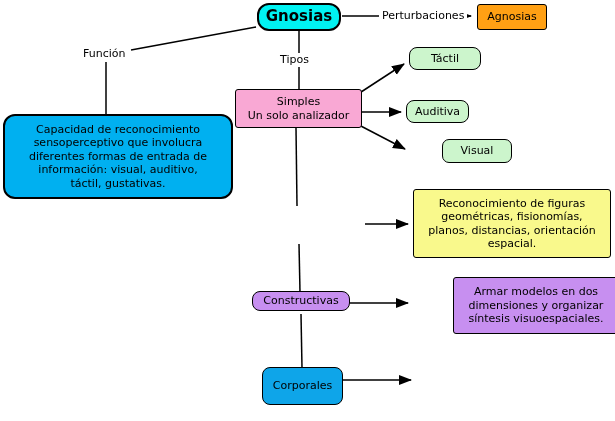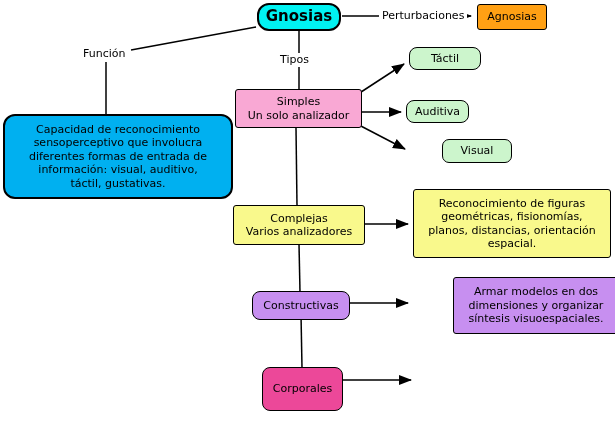--- a/index.html
+++ b/index.html
@@ -74,35 +74,33 @@
 
   <div class="node" style="left: 235px; top: 89px; width: 127px; height: 39px; background-color: #f9a8d4;">Simples
 Un solo analizador</div>
 
   <div class="node" style="left: 409px; top: 47px; width: 72px; height: 23px; border-radius: 8px; background-color: rgb(204, 245, 204);">Táctil</div>
 
   <div class="node" style="left: 406px; top: 100px; width: 63px; height: 23px; border-radius: 8px; background-color: rgb(204, 245, 204);">Auditiva</div>
 
   <div class="node" style="left: 410px; top: 139px; width: 70px; height: 24px; border-radius: 7px; background-color: rgb(204, 245, 204); margin-left: 32px;">Visual</div>
 
-  <div class="node" style="left: 233px; top: 205px; width: 132px; height: 40px; background-color: rgb(249, 249, 140);">Complejas
-Varios analizadores</div>
 
   <div class="node" style="left: 413px; top: 189px; width: 198px; height: 69px; background-color: rgb(249, 249, 140);">Reconocimiento de figuras
 geométricas, fisionomías,
 planos, distancias, orientación
 espacial.</div>
 
-  <div class="node" style="left: 252px; top: 291px; width: 98px; height: 29px; border-radius: 8px; background-color: rgb(199, 143, 240);">Constructivas</div>
+  <div class="node" style="left: 252px; top: 291px; width: 98px; height: 20px; border-radius: 8px; background-color: rgb(199, 143, 240);">Constructivas</div>
 
   <div class="node" style="left: 413px; top: 277px; width: 166px; height: 57px; background-color: rgb(199, 143, 240); margin-left: 40px;">Armar modelos en dos
 dimensiones y organizar
 síntesis visuoespaciales.</div>
 
-  <div class="node" style="left: 262px; top: 367px; width: 81px; height: 44px; border-radius: 8px; background-color: #ec4899;">Corporales</div>
+  <div class="node" style="left: 262px; top: 367px; width: 81px; height: 38px; border-radius: 8px; background-color: #0ea5e9;">Corporales</div>
 
 
   <div class="link-label" style="left:80px;top:47px;">Función</div>
 
   <div class="link-label" style="left:277px;top:53px;">Tipos</div>
 
   <div class="link-label" style="left:355px;top:9px;margin-left:24px;">Perturbaciones</div>
 
 </div>
 

